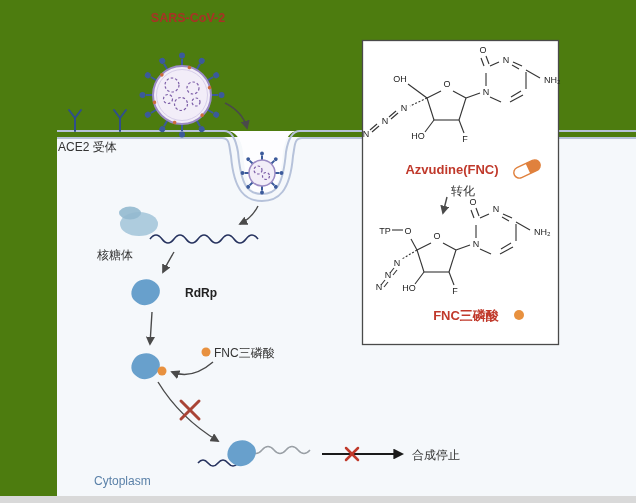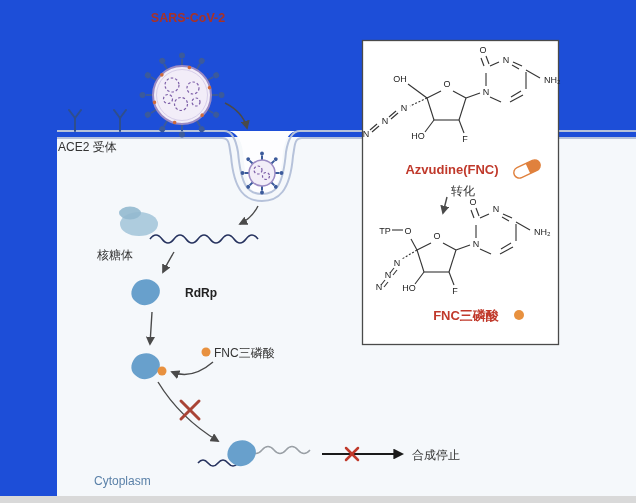--- a/index.html
+++ b/index.html
@@ -1,16 +1,16 @@
 <!DOCTYPE html>
 <html><head>
 <meta charset="utf-8">
 <style>
   html,body{margin:0;padding:0;background:#fff;}
-  #stage{position:relative;width:636px;height:503px;background:#1d4ed8;overflow:hidden;
+  #stage{position:relative;width:636px;height:503px;background:#4d7c0f;overflow:hidden;
          font-family:"Liberation Sans",sans-serif;}
   svg text{font-family:"Liberation Sans","DejaVu Sans",sans-serif;}
   .atom{font-size:9px;fill:#222;}
   .lbl{font-size:12px;fill:#333;}
   .title-red{font-size:12.5px;font-weight:bold;fill:#a93226;}
   .drug-red{font-size:13px;font-weight:bold;fill:#c0392b;}
   .bold{font-weight:bold;fill:#222;}
   .cyto{font-size:12px;fill:#5a81a8;}
   .bond{stroke:#333;stroke-width:1.1;fill:none;}
   .dashbond{stroke:#333;stroke-width:1.1;fill:none;stroke-dasharray:2,1.7;}

